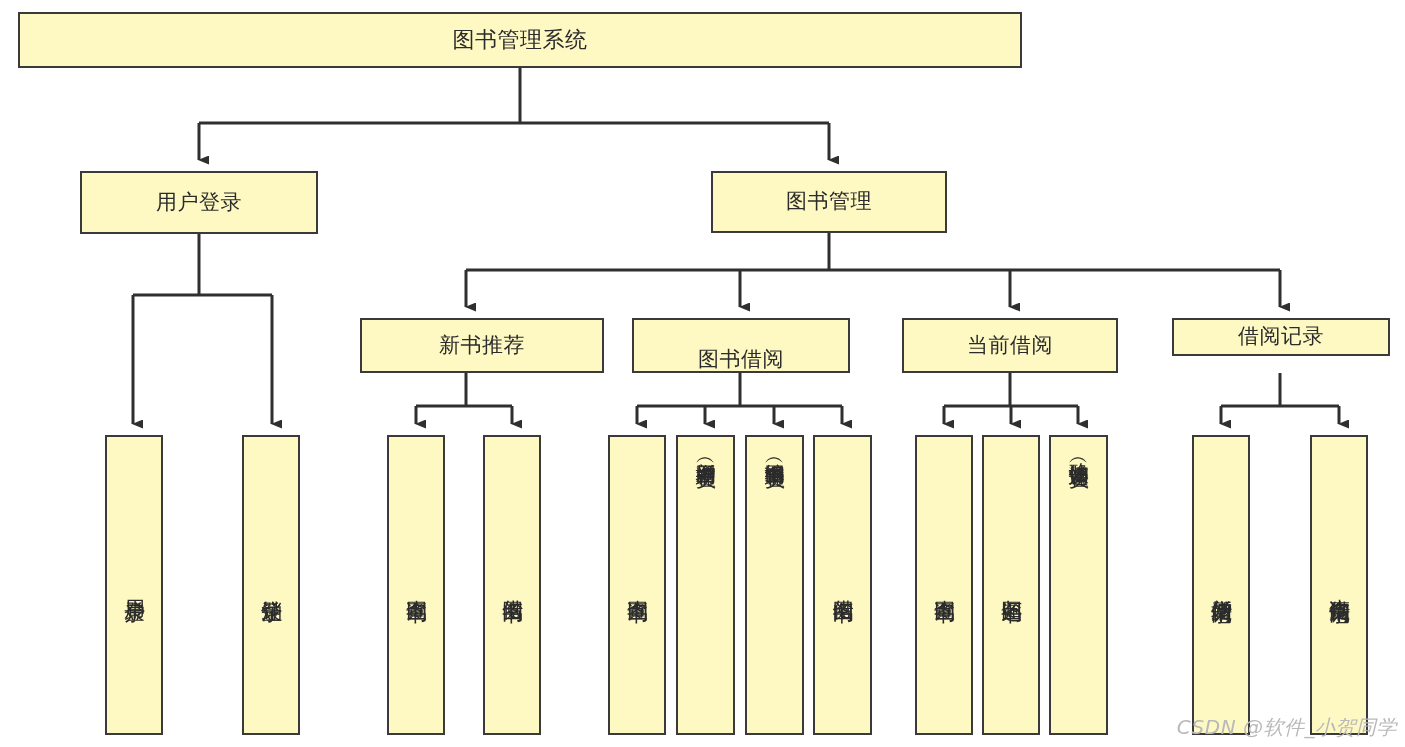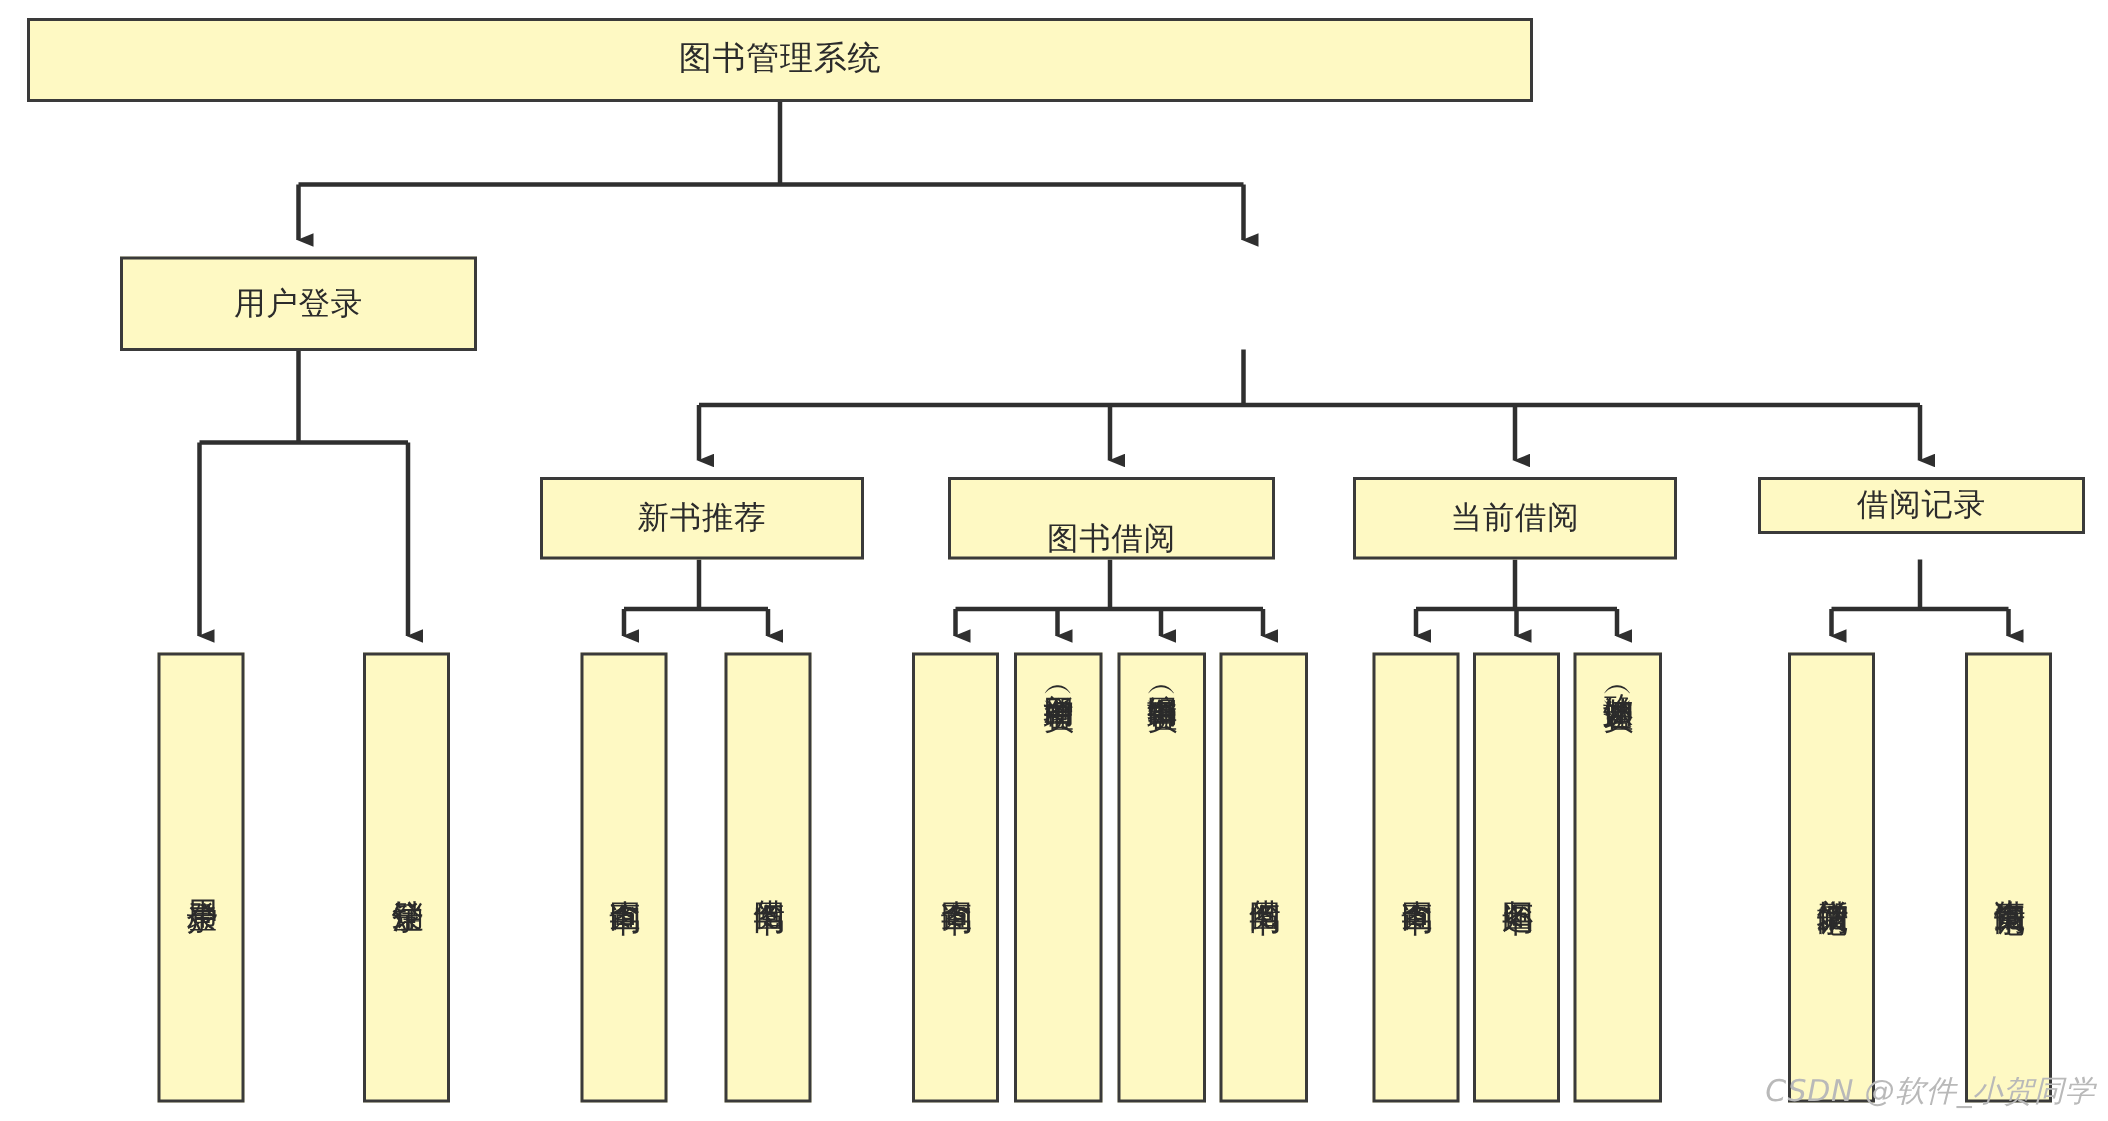--- a/index.html
+++ b/index.html
@@ -151,22 +151,25 @@
     </g>
   </svg>
 
   <div class="node horiz root" style="left:18px; top:12px; width:1004px; height:56px;">
     <span class="label">图书管理系统</span>
   </div>
 
   <div class="node horiz" style="left:80px; top:171px; width:238px; height:63px;">
     <span class="label">用户登录</span>
   </div>
-
-  <div class="node horiz" style="left:360px; top:318px; width:216px; height:55px;">
+  <div class="node horiz" style="left:711px; top:171px; width:236px; height:62px;">
+    <span class="label">图书管理</span>
+  </div>
+
+  <div class="node horiz" style="left:360px; top:318px; width:244px; height:55px;">
     <span class="label">新书推荐</span>
   </div>
   <div class="node horiz" style="left:632px; top:318px; width:218px; height:55px;align-items:flex-end;">
     <span class="label">图书借阅</span>
   </div>
   <div class="node horiz" style="left:902px; top:318px; width:216px; height:55px;">
     <span class="label">当前借阅</span>
   </div>
   <div class="node horiz" style="left:1172px; top:318px; width:218px; height:38px;">
     <span class="label">借阅记录</span>

